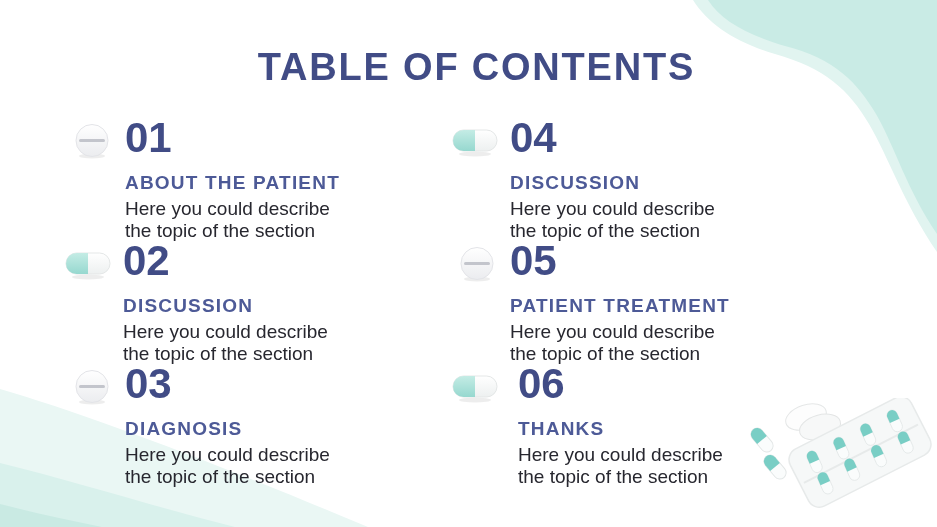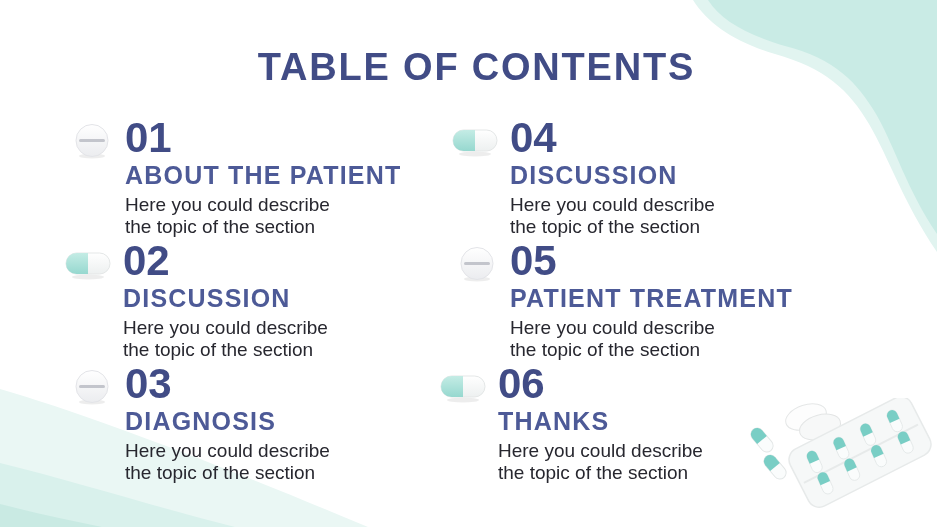--- a/index.html
+++ b/index.html
@@ -16,32 +16,32 @@
   .deco.top-right { top:0; right:0; }
   .deco.bottom-left { bottom:0; left:0; }
   .deco.pills { top:398px; left:730px; }
 
   .toc-item { position:absolute; display:flex; align-items:flex-start; }
   .pos-1 { left:65px;  top:118px; }
   .pos-2 { left:63px;  top:241px; }
   .pos-3 { left:65px;  top:364px; }
   .pos-4 { left:450px; top:118px; }
   .pos-5 { left:450px; top:241px; }
-  .pos-6 { left:438px; top:364px; }
+  .pos-6 { left:450px; top:364px;gap:8px; }
 
   .icon-col { flex:0 0 60px; width:60px; padding-top:3px; }
   .icon-col.tablet svg { margin-left:8px; margin-top:1px; }
   .icon-col.capsule svg { margin-left:0; margin-top:3px; }
 
   .num {
     font-size:42px; line-height:40px; font-weight:700; color:#414c86;
   }
   .sec-title {
-    font-size:25px; font-weight:700; color:#4d5a97;
-    letter-spacing:1.2px; margin-top:3px; white-space:nowrap;
+    font-size:19px; font-weight:700; color:#4d5a97;
+    letter-spacing:1.2px; margin-top:14px; white-space:nowrap;
   }
   .sec-desc {
     font-size:19px; line-height:22px; color:#27272f;
     margin-top:4px; width:232px;
   }
 </style>
 </head>
 <body>
 
 <svg width="0" height="0" style="position:absolute" aria-hidden="true">

